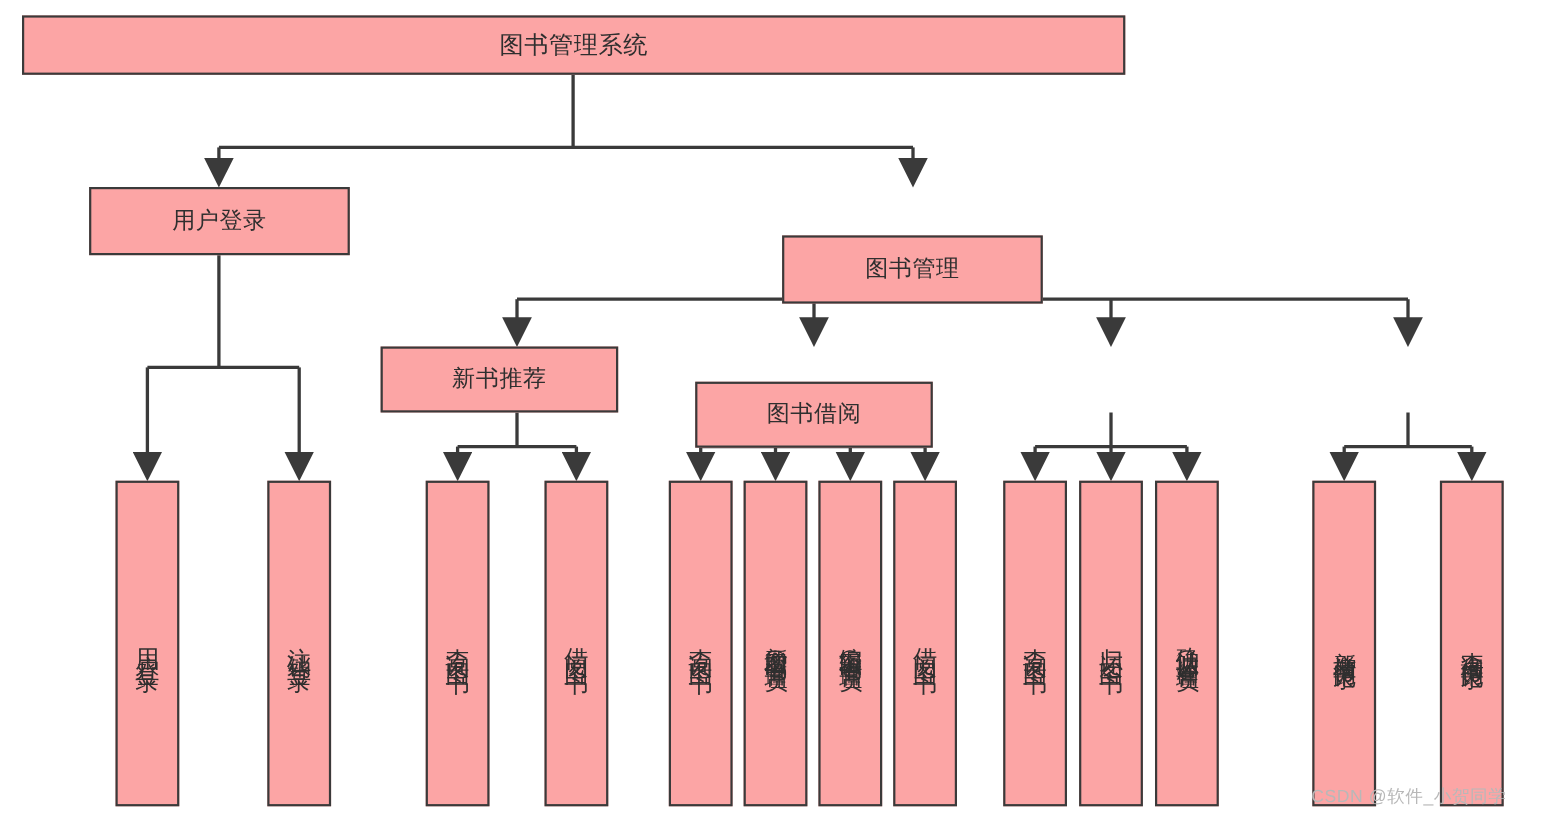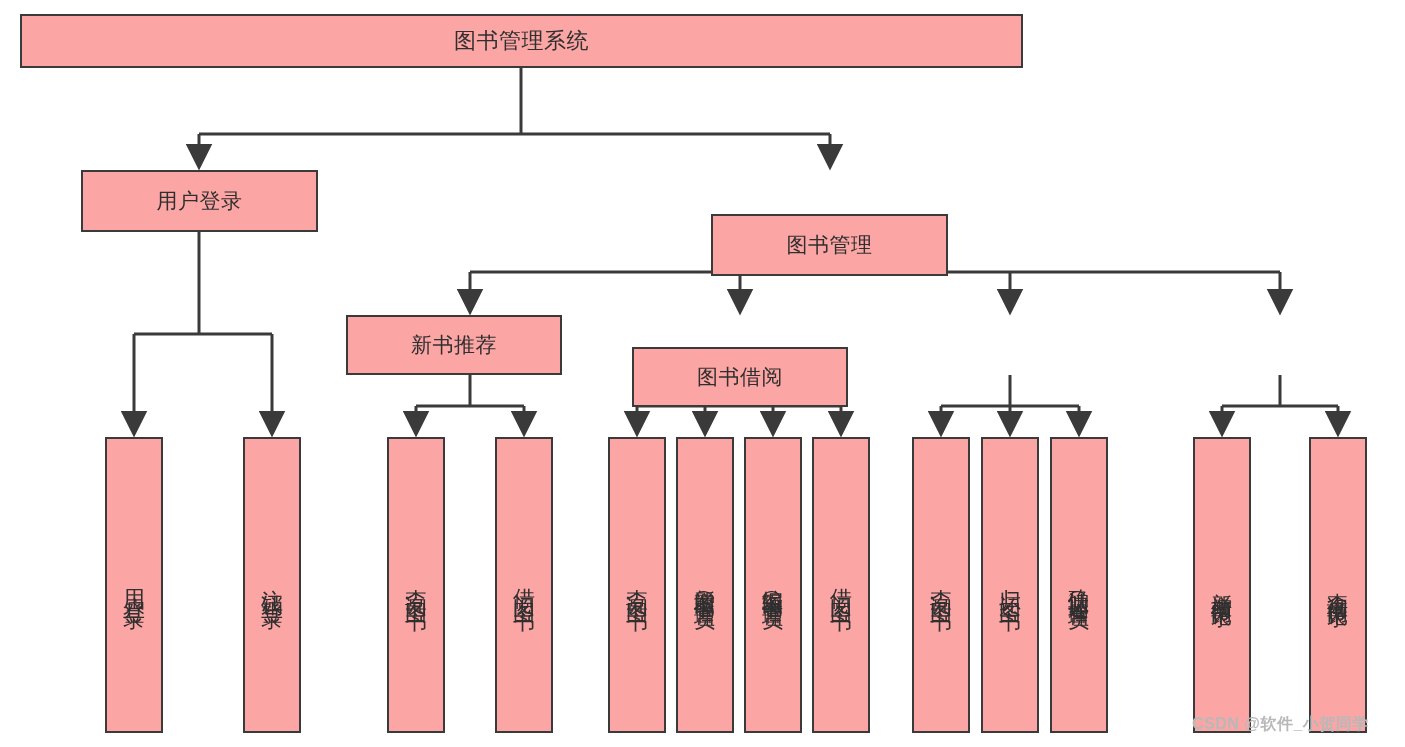--- a/index.html
+++ b/index.html
@@ -65,21 +65,20 @@
   }
   .watermark{
     position:absolute;
     left:1192px;
     top:714px;
     font-size:16px;
     color:#b8b8b8;
     white-space:nowrap;
     z-index:3;
     letter-spacing:0.5px;
-    font-weight:bold;
   }
 </style>
 </head>
 <body>
 
 <div id="canvas">
 
   <svg id="wires" viewBox="0 0 1405 747" width="1405" height="747" xmlns="http://www.w3.org/2000/svg">
     <defs>
       <marker id="arrow" viewBox="0 0 12 12" refX="10" refY="6" markerWidth="9" markerHeight="9" orient="auto-start-reverse">

